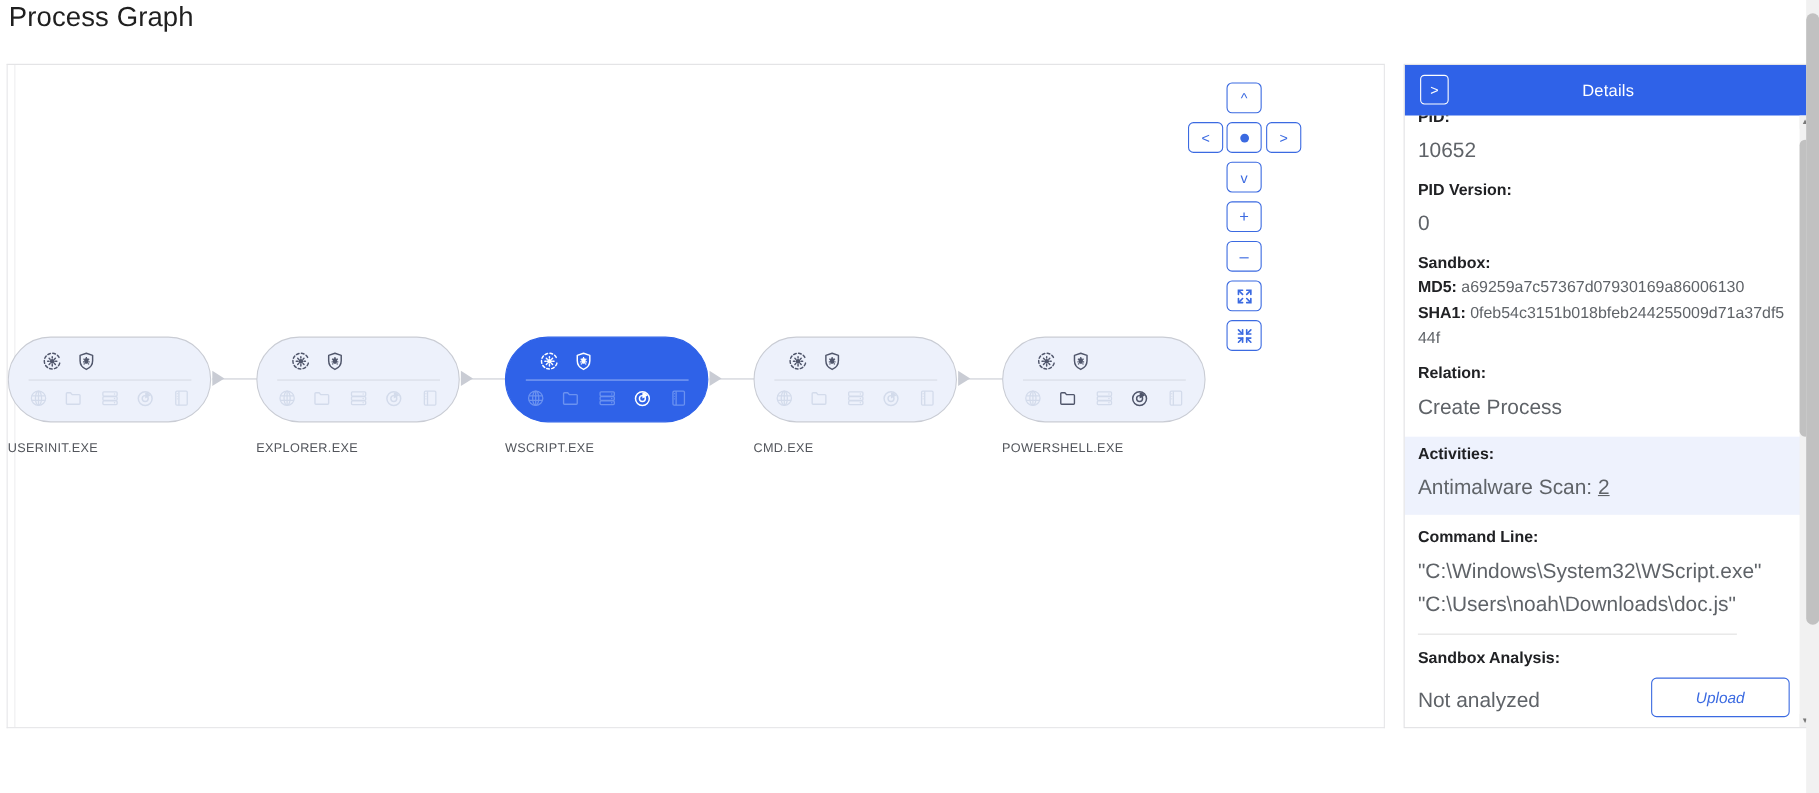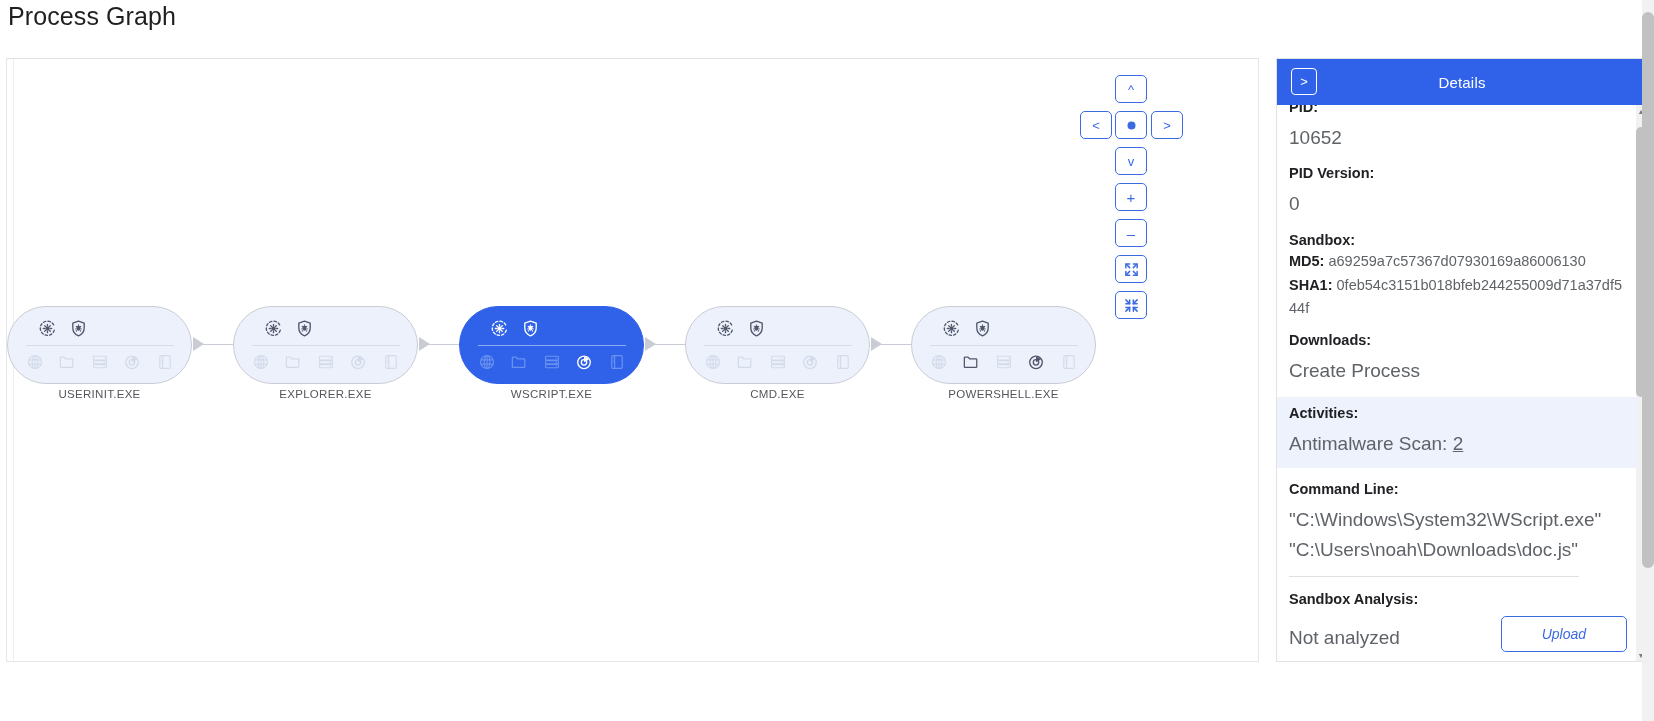--- a/index.html
+++ b/index.html
@@ -64,22 +64,21 @@
   .ico svg { display:block; }
 
   
   .ico.dim     { color: #d3dbeb; }
   .ico.active  { color: #50566b; }
   .node.selected .ico.dim    { color: #6b92f0; }
   .node.selected .ico.active { color: #ffffff; }
 
   .node-label {
     position: absolute;
-    top: 82px; left: 0; width: 185px;
-    text-align: center;
+    top: 96px; left: 0; width: 185px;
     font-size: 11.5px; color: #53565c; letter-spacing: .3px;
   }
 
   
   .edge {
     position: absolute; height: 1px; background: #c9ccd4;
   }
   .edge-arrow {
     position: absolute;
     width: 0; height: 0;
@@ -563,21 +562,21 @@
           <b>MD5:</b>
           <span>a69259a7c57367d07930169a86006130</span>
         </div>
         <div class="hash-line">
           <b>SHA1:</b>
           <span>0feb54c3151b018bfeb244255009d71a37df544f</span>
         </div>
       </div>
 
       <div class="detail-row">
-        <span class="detail-label">Downloads</span><span class="detail-label colon">:</span>
+        <span class="detail-label">Relation</span><span class="detail-label colon">:</span>
         <div class="detail-value">Create Process</div>
       </div>
 
       <div class="activities-row">
         <span class="detail-label">Activities</span><span class="detail-label colon">:</span>
         <div class="detail-value">
           <span>Antimalware Scan: </span><u>2</u>
         </div>
       </div>
 

